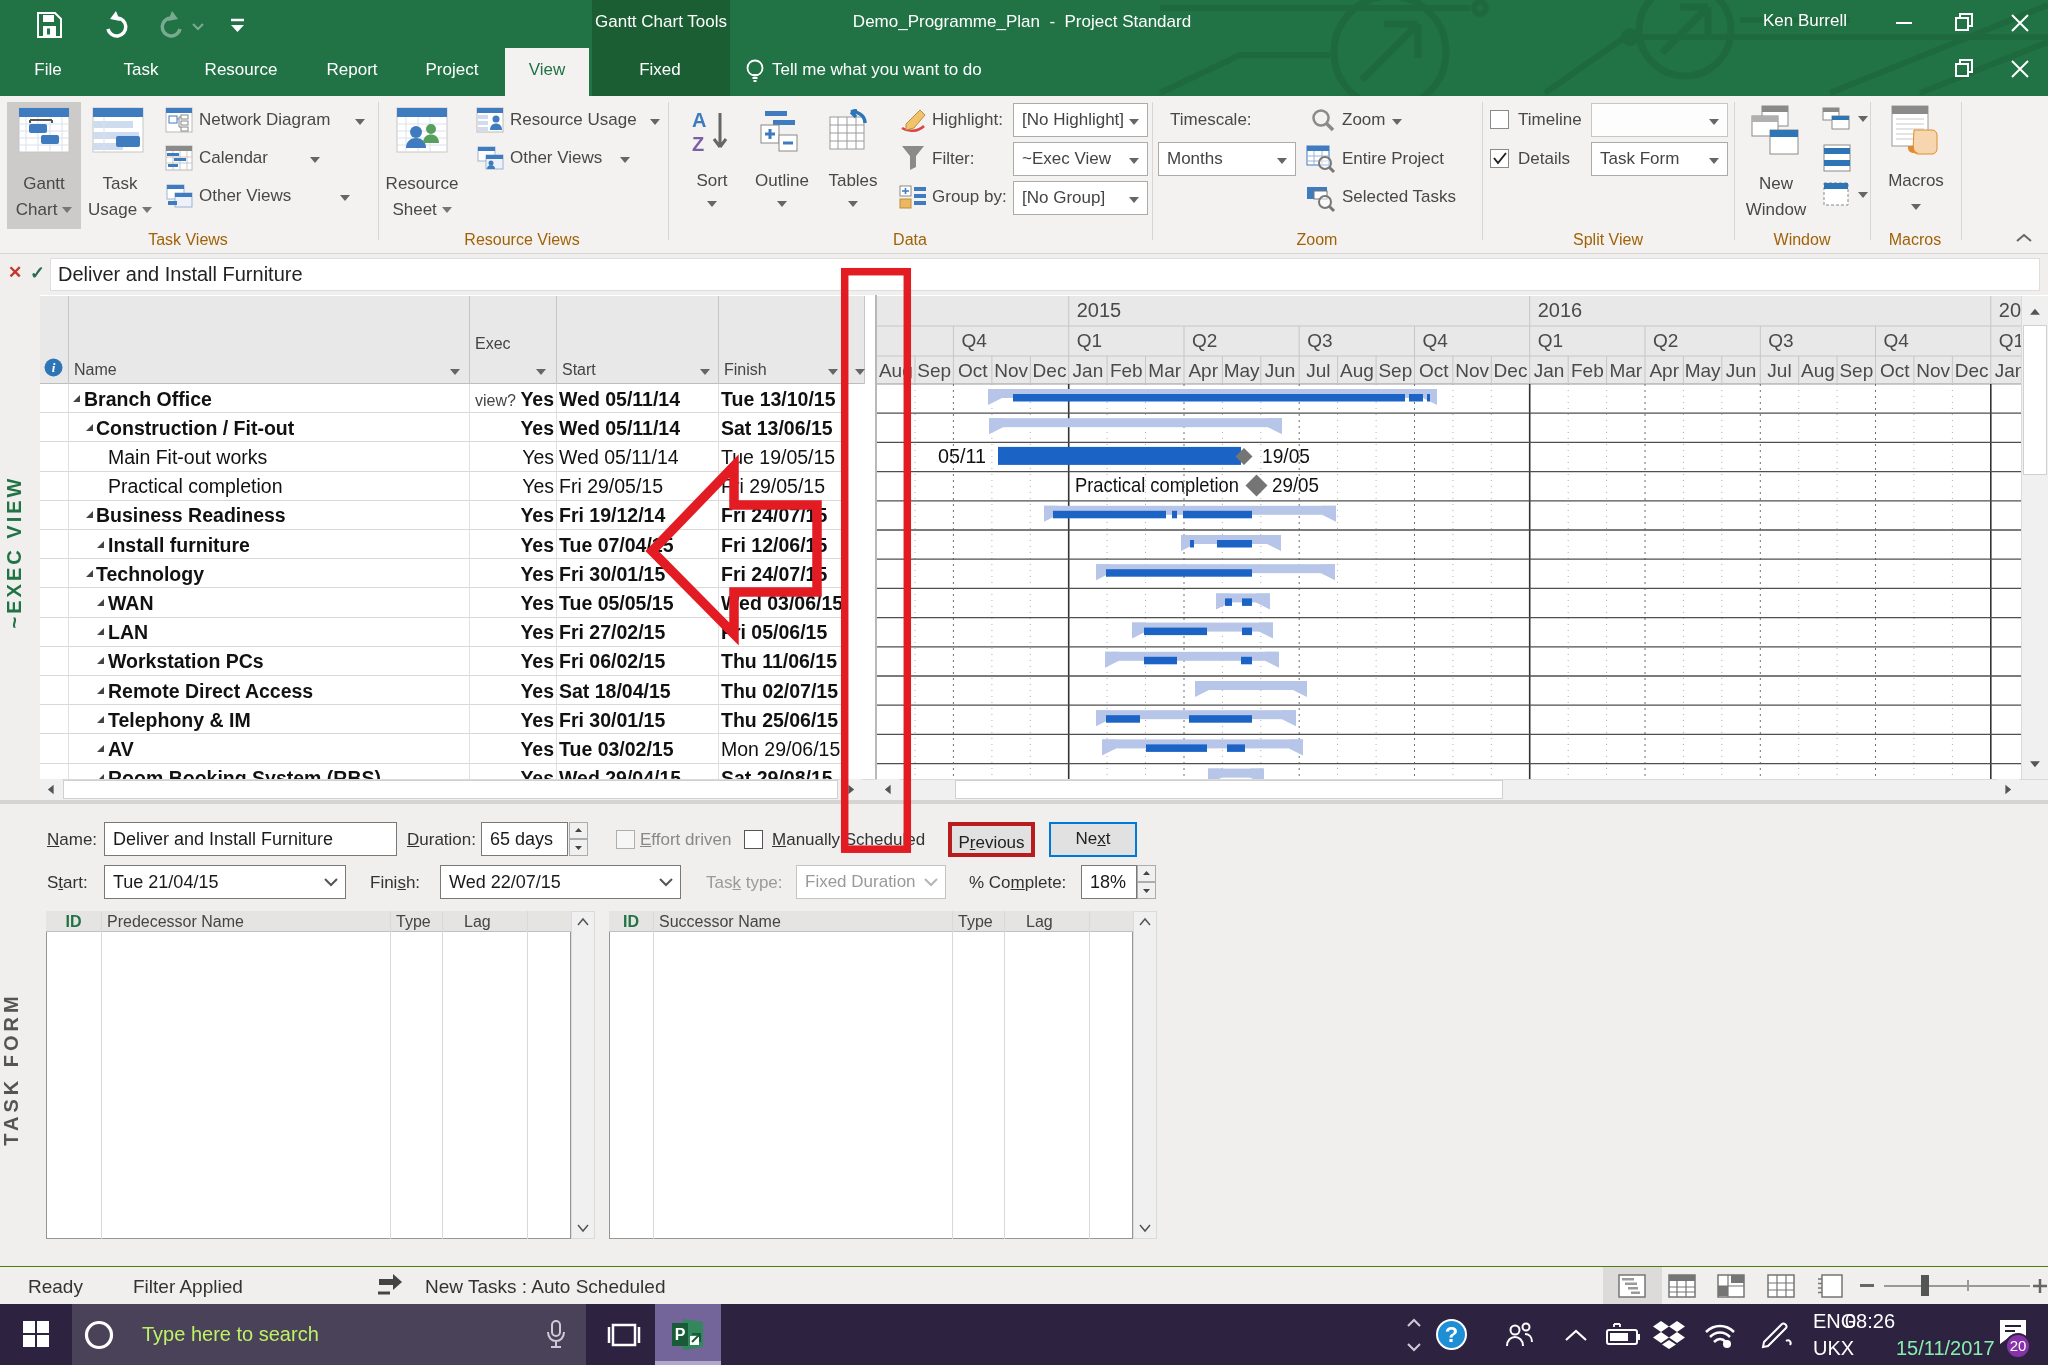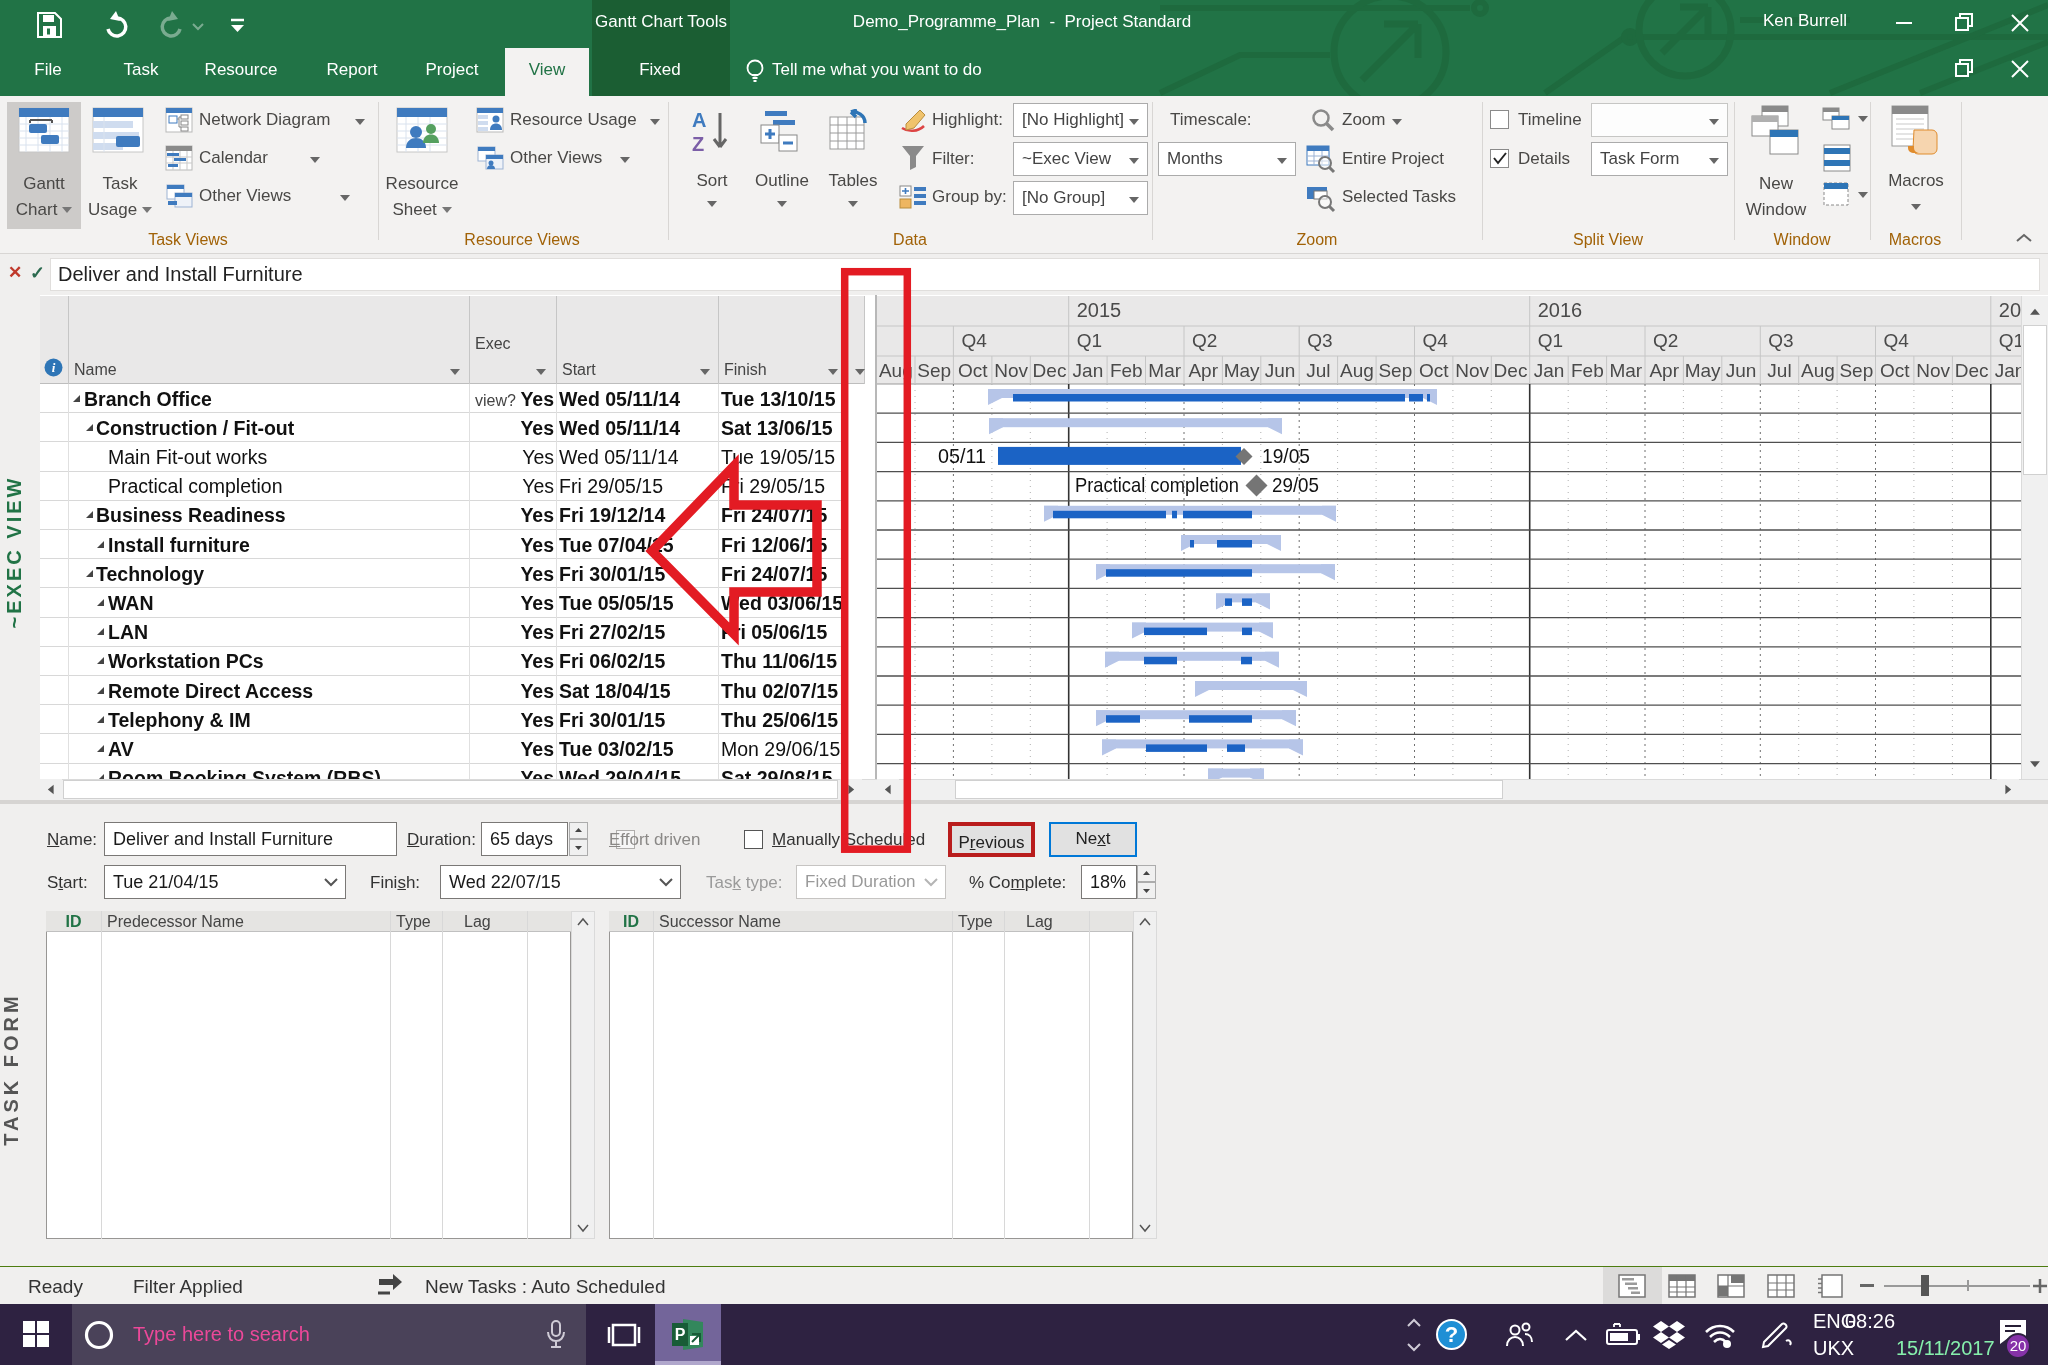--- a/index.html
+++ b/index.html
@@ -779,21 +779,21 @@
 <div class="abs" style="left:104px;top:18px;width:293px;height:34px;background:#fff;border:1px solid #7a7876;font-size:18px;color:#1a1a1a;line-height:32px;padding-left:8px;white-space:nowrap;">Deliver and Install Furniture</div>
 <div class="abs" style="left:407px;top:26px;font-size:17px;color:#333;"><u>D</u>uration:</div>
 <div class="abs" style="left:481px;top:18px;width:87px;height:34px;background:#fff;border:1px solid #7a7876;font-size:18px;color:#1a1a1a;line-height:32px;padding-left:8px;white-space:nowrap;">65 days</div>
 <div class="abs" style="left:569px;top:18px;width:19px;height:17px;background:#f0f0f0;border:1px solid #acacac;"></div>
     <div class="abs" style="left:569px;top:35px;width:19px;height:17px;background:#f0f0f0;border:1px solid #acacac;"></div>
     <svg class="abs" style="left:569px;top:18px;width:19px;height:34px;" viewBox="0 0 19 34">
       <path d="M6 10 l3.5 -4 l3.5 4 z" fill="#444"></path>
       <path d="M6 24 l3.5 4 l3.5 -4 z" fill="#444"></path>
     </svg>
 <div class="abs" style="left:616px;top:26px;width:19px;height:19px;background:#f6f6f6;border:1px solid #b0aeac;"></div>
-<div class="abs" style="left:609px;top:26px;font-size:17px;color:#8a8886;"><u>E</u>ffort driven</div>
+<div class="abs" style="left:640px;top:26px;font-size:17px;color:#8a8886;"><u>E</u>ffort driven</div>
 <div class="abs" style="left:744px;top:26px;width:19px;height:19px;background:#fff;border:1px solid #555;"></div>
 <div class="abs" style="left:772px;top:26px;font-size:17px;color:#333;"><u>M</u>anually Scheduled</div>
 <div class="abs" style="left:948px;top:18px;width:87px;height:35px;background:#e1e1e1;border:4px solid #b91c1c;font-size:17px;color:#222;text-align:center;line-height:33px;">P<u>r</u>evious</div>
 <div class="abs" style="left:1049px;top:18px;width:88px;height:35px;background:#e1e1e1;border:2px solid #0078d7;font-size:17px;color:#222;text-align:center;line-height:30px;">Ne<u>x</u>t</div>
 <div class="abs" style="left:47px;top:69px;font-size:17px;color:#333;">S<u>t</u>art:</div>
 <div class="abs" style="left:104px;top:61px;width:242px;height:34px;background:#fff;border:1px solid #7a7876;font-size:18px;color:#1a1a1a;line-height:32px;padding-left:8px;white-space:nowrap;">Tue 21/04/15</div>
     <svg class="abs" style="left:316px;top:61px;width:30px;height:34px;" viewBox="0 0 30 34">
       <path d="M9 14 l6 6 l6 -6" stroke="#555" stroke-width="2" fill="none"></path>
     </svg>
 <div class="abs" style="left:370px;top:69px;font-size:17px;color:#333;">Fini<u>s</u>h:</div>
@@ -900,21 +900,21 @@
         <rect x="1" y="1" width="12" height="12"></rect>
         <rect x="15" y="1" width="12" height="12"></rect>
         <rect x="1" y="15" width="12" height="12"></rect>
         <rect x="15" y="15" width="12" height="12"></rect>
       </g>
 </svg>
 <div class="abs" style="left:72px;top:0;width:514px;height:61px;background:#4a4259;"></div>
 <svg class="abs" style="left:84px;top:16px;width:30px;height:30px;" viewBox="0 0 30 30">
       <circle cx="15" cy="15" r="12.5" stroke="#fff" stroke-width="3.2" fill="none"></circle>
     </svg>
-<div class="abs" style="left:133px;top:19px;font-size:20px;color:#ec4899;">Type here to search</div>
+<div class="abs" style="left:142px;top:19px;font-size:20px;color:#bef264;">Type here to search</div>
 <svg class="abs" style="left:543px;top:15px;width:26px;height:32px;" viewBox="0 0 26 32">
 <g stroke="#cfcbd6" stroke-width="2" fill="none">
         <rect x="9" y="2" width="8" height="15" rx="4"></rect>
         <path d="M5 13 c0 6 4 9 8 9 s8 -3 8 -9 M13 22 v6 M8 28 h10"></path>
       </g>
 </svg>
 <svg class="abs" style="left:607px;top:17px;width:34px;height:28px;" viewBox="0 0 34 28">
 <rect x="6" y="4" width="22" height="20" stroke="#fff" stroke-width="2.5" fill="none"></rect>
 <path d="M2 6 v16 M32 6 v16" stroke="#fff" stroke-width="2.5"></path>
 </svg>

